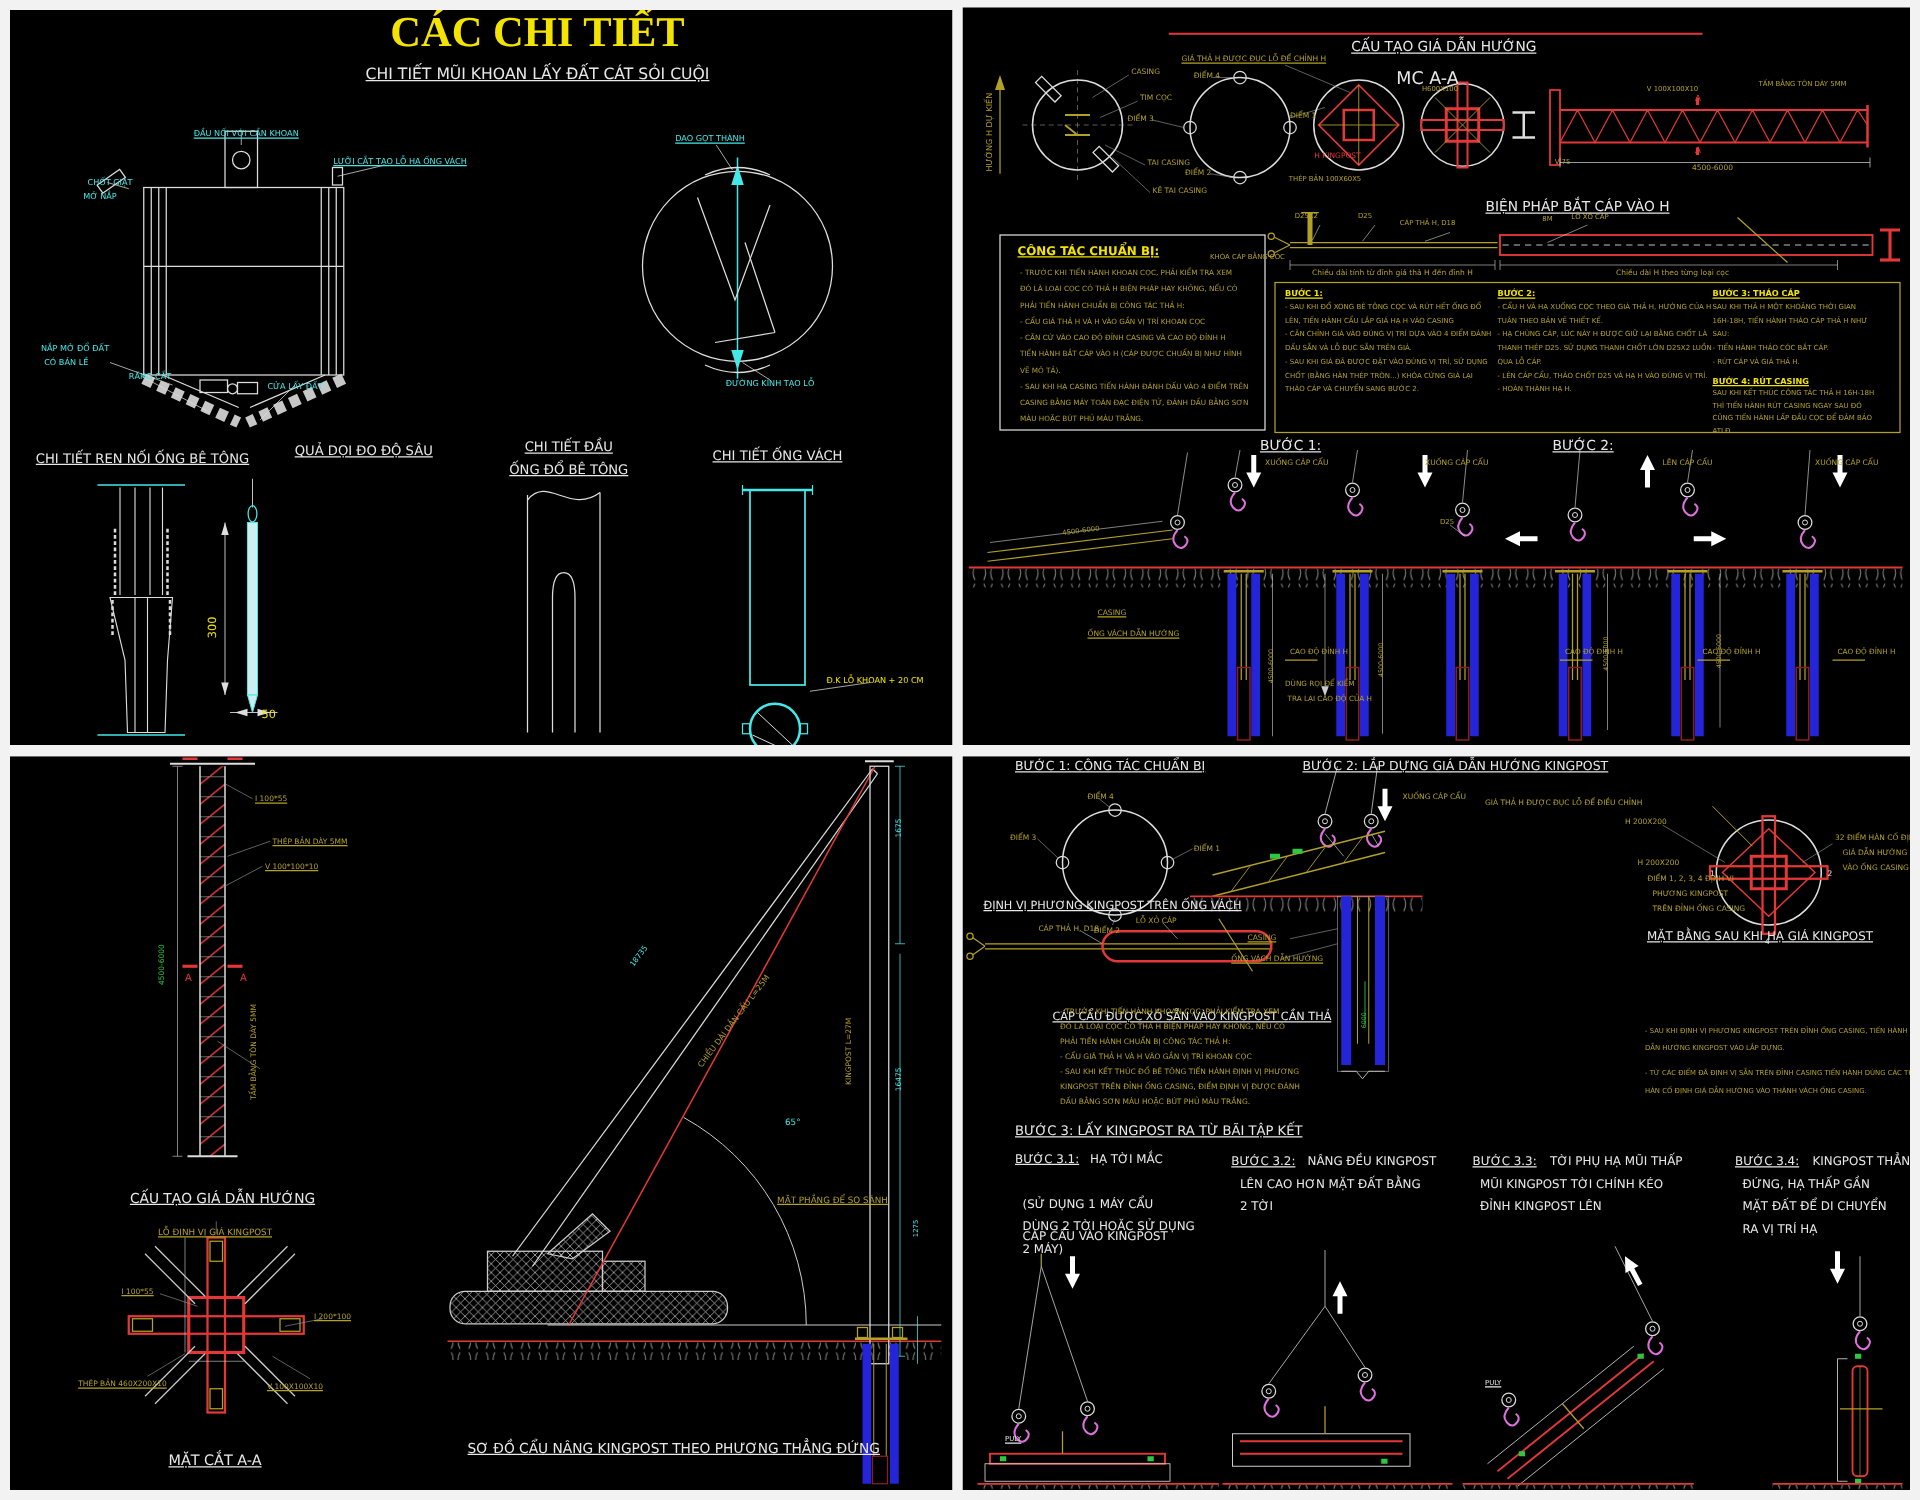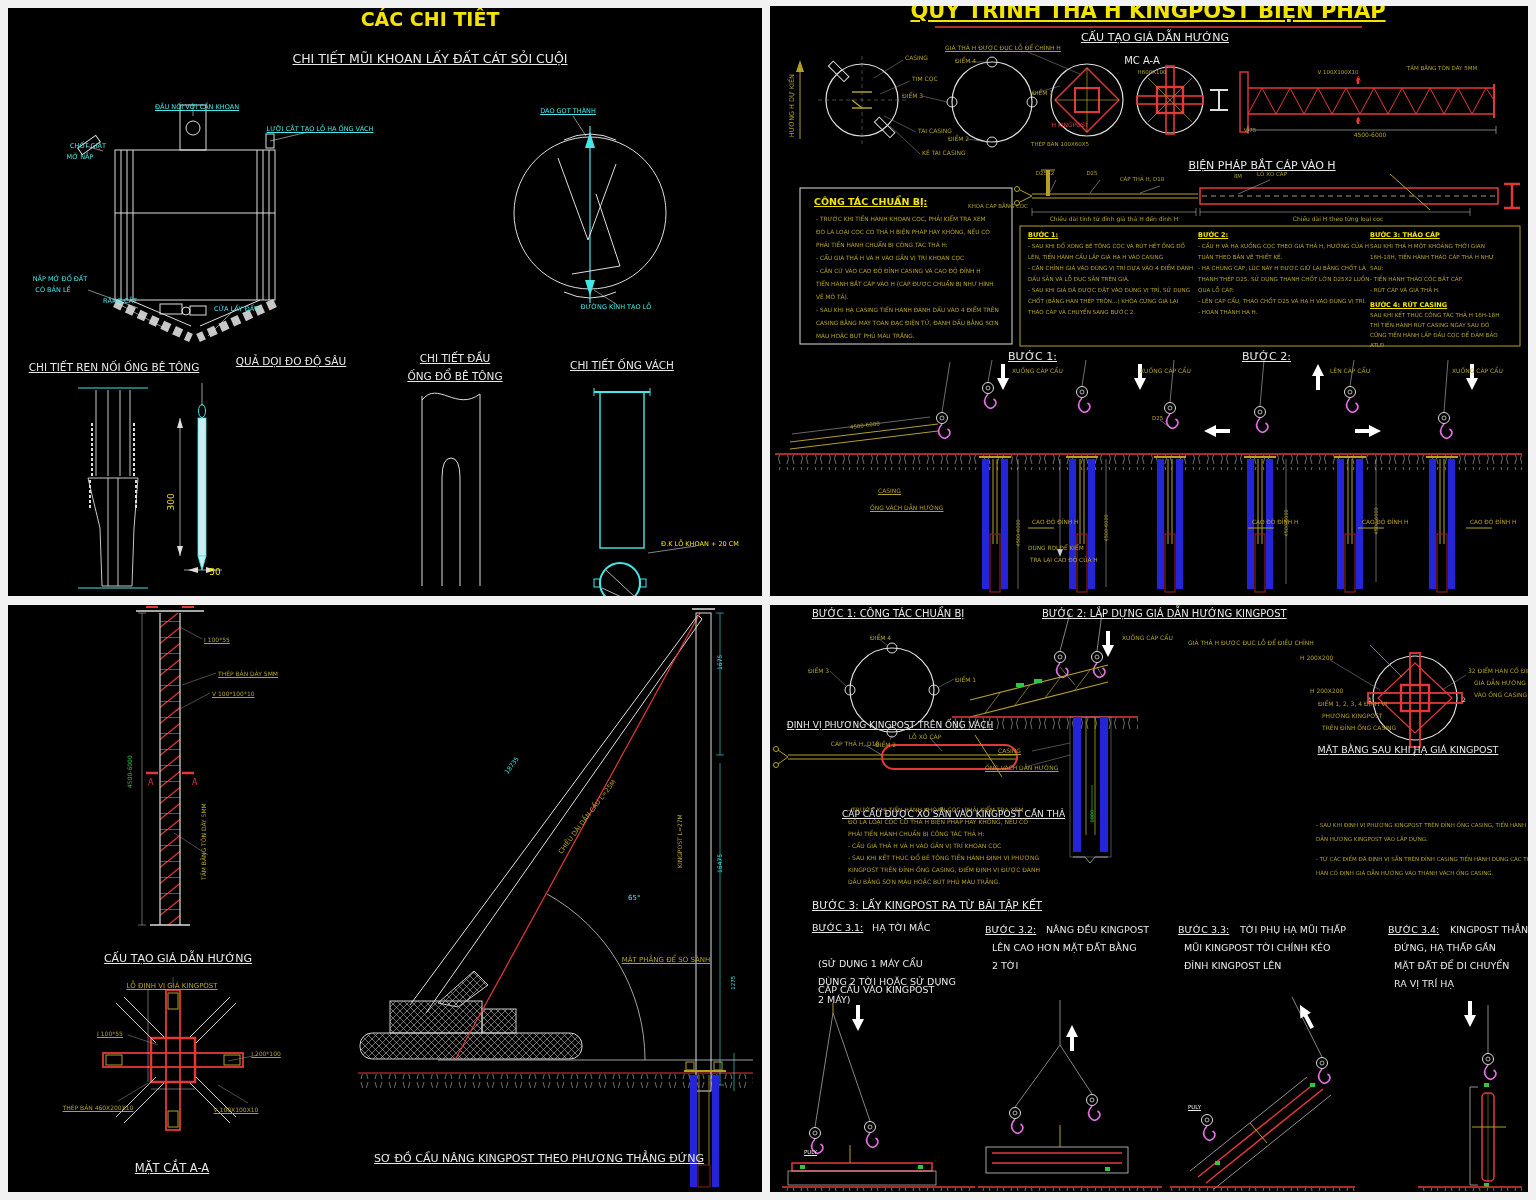--- a/index.html
+++ b/index.html
@@ -131,21 +131,21 @@
         <line x1="586" y1="380" x2="586" y2="388" stroke="var(--c)"></line>
           <line x1="642" y1="380" x2="642" y2="388" stroke="var(--c)"></line>
         <circle cx="612" cy="575" r="20" stroke="var(--c)" stroke-width="2"></circle>
         <line x1="598" y1="562" x2="628" y2="590" stroke="#ddd" stroke-width="0.8"></line>
         <line x1="594" y1="580" x2="620" y2="592" stroke="#ddd" stroke-width="0.8"></line>
         <rect x="586" y="571" width="6" height="8" stroke="var(--c)"></rect>
           <rect x="632" y="571" width="6" height="8" stroke="var(--c)"></rect>
         <line x1="640" y1="545" x2="688" y2="538" stroke="#ddd" stroke-width="0.6"></line>
       </g>
     </svg>
-  <span class="lbl" style="left: 422px; top: 2px; font-size: 19px; color: rgb(242, 228, 0); transform: translateX(-50%); font-weight: bold;">CÁC CHI TIẾT</span>
+  <span class="lbl" style="left: 422px; top: 2px; font-size: 34px; color: rgb(242, 228, 0); transform: translateX(-50%); font-weight: bold; font-family: Liberation Serif, serif;">CÁC CHI TIẾT</span>
       <span class="lbl" style="left: 422px; top: 45px; font-size: 12.5px; color: rgb(232, 232, 232); transform: translateX(-50%); text-decoration: underline;">CHI TIẾT MŨI KHOAN LẤY ĐẤT CÁT SỎI CUỘI</span>
       <span class="lbl" style="left: 189px; top: 96px; font-size: 6.5px; color: rgb(69, 232, 232); transform: translateX(-50%); text-decoration: underline;">ĐẦU NỐI VỚI CẦN KHOAN</span>
       <span class="lbl" style="left: 312px; top: 118px; font-size: 6.5px; color: rgb(69, 232, 232); transform: translateX(-50%); text-decoration: underline;">LƯỠI CẮT TẠO LỖ HẠ ỐNG VÁCH</span>
       <span class="lbl" style="left: 80px; top: 135px; font-size: 6.5px; color: rgb(69, 232, 232); transform: translateX(-50%);">CHỐT GIẬT</span>
       <span class="lbl" style="left: 72px; top: 146px; font-size: 6.5px; color: rgb(69, 232, 232); transform: translateX(-50%);">MỞ NẮP</span>
       <span class="lbl" style="left: 52px; top: 268px; font-size: 6.5px; color: rgb(69, 232, 232); transform: translateX(-50%);">NẮP MỞ ĐỔ ĐẤT</span>
       <span class="lbl" style="left: 45px; top: 279px; font-size: 6.5px; color: rgb(69, 232, 232); transform: translateX(-50%);">CÓ BẢN LỀ</span>
       <span class="lbl" style="left: 112px; top: 290px; font-size: 6.5px; color: rgb(69, 232, 232); transform: translateX(-50%); text-align: right;">RĂNG CẮT</span>
       <span class="lbl" style="left: 228px; top: 298px; font-size: 6.5px; color: rgb(69, 232, 232); transform: translateX(-50%);">CỬA LẤY ĐẤT</span>
       <span class="lbl" style="left: 560px; top: 100px; font-size: 6.5px; color: rgb(69, 232, 232); transform: translateX(-50%); text-decoration: underline;">DAO GỌT THÀNH</span>
@@ -301,33 +301,32 @@
         </g>
         <path d="M287,545 h6 l-3,8 z" fill="#ccc"></path>
         <g stroke="var(--g)" stroke-width="1">
           <line x1="258" y1="524" x2="284" y2="524"></line>
             <line x1="478" y1="524" x2="504" y2="524"></line>
           <line x1="588" y1="524" x2="614" y2="524"></line>
             <line x1="696" y1="524" x2="722" y2="524"></line>
         </g>
       </g>
     </svg>
-  <span class="lbl" style="left: 378px; top: -3px; font-size: 21px; color: rgb(242, 228, 0); transform: translateX(-50%); text-decoration: underline; font-weight: bold;">QUY TRÌNH THẢ H KINGPOST BIỆN PHÁP</span>
       <span class="lbl" style="left: 385px; top: 28px; font-size: 11px; color: rgb(232, 232, 232); transform: translateX(-50%); text-decoration: underline;">CẤU TẠO GIÁ DẪN HƯỚNG</span>
       <span class="lbl" style="left: 22px; top: 130px; font-size: 6.5px; color: rgb(179, 161, 37); transform: rotate(-90deg);">HƯỚNG H DỰ KIẾN</span>
       <span class="lbl" style="left: 135px; top: 51px; font-size: 6px; color: rgb(179, 161, 37);">CASING</span>
       <span class="lbl" style="left: 142px; top: 72px; font-size: 6px; color: rgb(179, 161, 37);">TIM CỌC</span>
       <span class="lbl" style="left: 148px; top: 124px; font-size: 6px; color: rgb(179, 161, 37);">TAI CASING</span>
       <span class="lbl" style="left: 152px; top: 146px; font-size: 6px; color: rgb(179, 161, 37);">KÊ TAI CASING</span>
       <span class="lbl" style="left: 185px; top: 54px; font-size: 6px; color: rgb(179, 161, 37);">ĐIỂM 4</span>
       <span class="lbl" style="left: 132px; top: 89px; font-size: 6px; color: rgb(179, 161, 37);">ĐIỂM 3</span>
       <span class="lbl" style="left: 262px; top: 86px; font-size: 6px; color: rgb(179, 161, 37);">ĐIỂM 1</span>
       <span class="lbl" style="left: 178px; top: 132px; font-size: 6px; color: rgb(179, 161, 37);">ĐIỂM 2</span>
       <span class="lbl" style="left: 233px; top: 41px; font-size: 6px; color: rgb(179, 161, 37); transform: translateX(-50%); text-decoration: underline;">GIÁ THẢ H ĐƯỢC ĐỤC LỖ ĐỂ CHỈNH H</span>
-      <span class="lbl" style="left: 372px; top: 52px; font-size: 10px; color: rgb(232, 232, 232); transform: translateX(-50%);">MC A-A</span>
+      <span class="lbl" style="left: 372px; top: 52px; font-size: 14px; color: rgb(232, 232, 232); transform: translateX(-50%);">MC A-A</span>
       <span class="lbl" style="left: 382px; top: 66px; font-size: 5.5px; color: rgb(179, 161, 37); transform: translateX(-50%);">H600X100</span>
       <span class="lbl" style="left: 568px; top: 66px; font-size: 5.5px; color: rgb(179, 161, 37); transform: translateX(-50%);">V 100X100X10</span>
       <span class="lbl" style="left: 672px; top: 62px; font-size: 5.5px; color: rgb(179, 161, 37); transform: translateX(-50%);">TẤM BẰNG TÔN DÀY 5MM</span>
       <span class="lbl" style="left: 290px; top: 138px; font-size: 5.5px; color: rgb(179, 161, 37); transform: translateX(-50%);">THÉP BẢN 100X60X5</span>
       <span class="lbl" style="left: 300px; top: 118px; font-size: 6px; color: rgb(228, 56, 56); transform: translateX(-50%);">H KINGPOST</span>
       <span class="lbl" style="left: 480px; top: 124px; font-size: 5.5px; color: rgb(179, 161, 37); transform: translateX(-50%);">V 75</span>
       <span class="lbl" style="left: 600px; top: 128px; font-size: 6px; color: rgb(179, 161, 37); transform: translateX(-50%);">4500-6000</span>
       <span class="lbl" style="left: 586px; top: 72px; font-size: 7px; color: rgb(228, 56, 56);">A</span>
       <span class="lbl" style="left: 586px; top: 113px; font-size: 7px; color: rgb(228, 56, 56);">A</span>
       <span class="lbl" style="left: 492px; top: 156px; font-size: 11px; color: rgb(232, 232, 232); transform: translateX(-50%); text-decoration: underline;">BIỆN PHÁP BẮT CÁP VÀO H</span>

